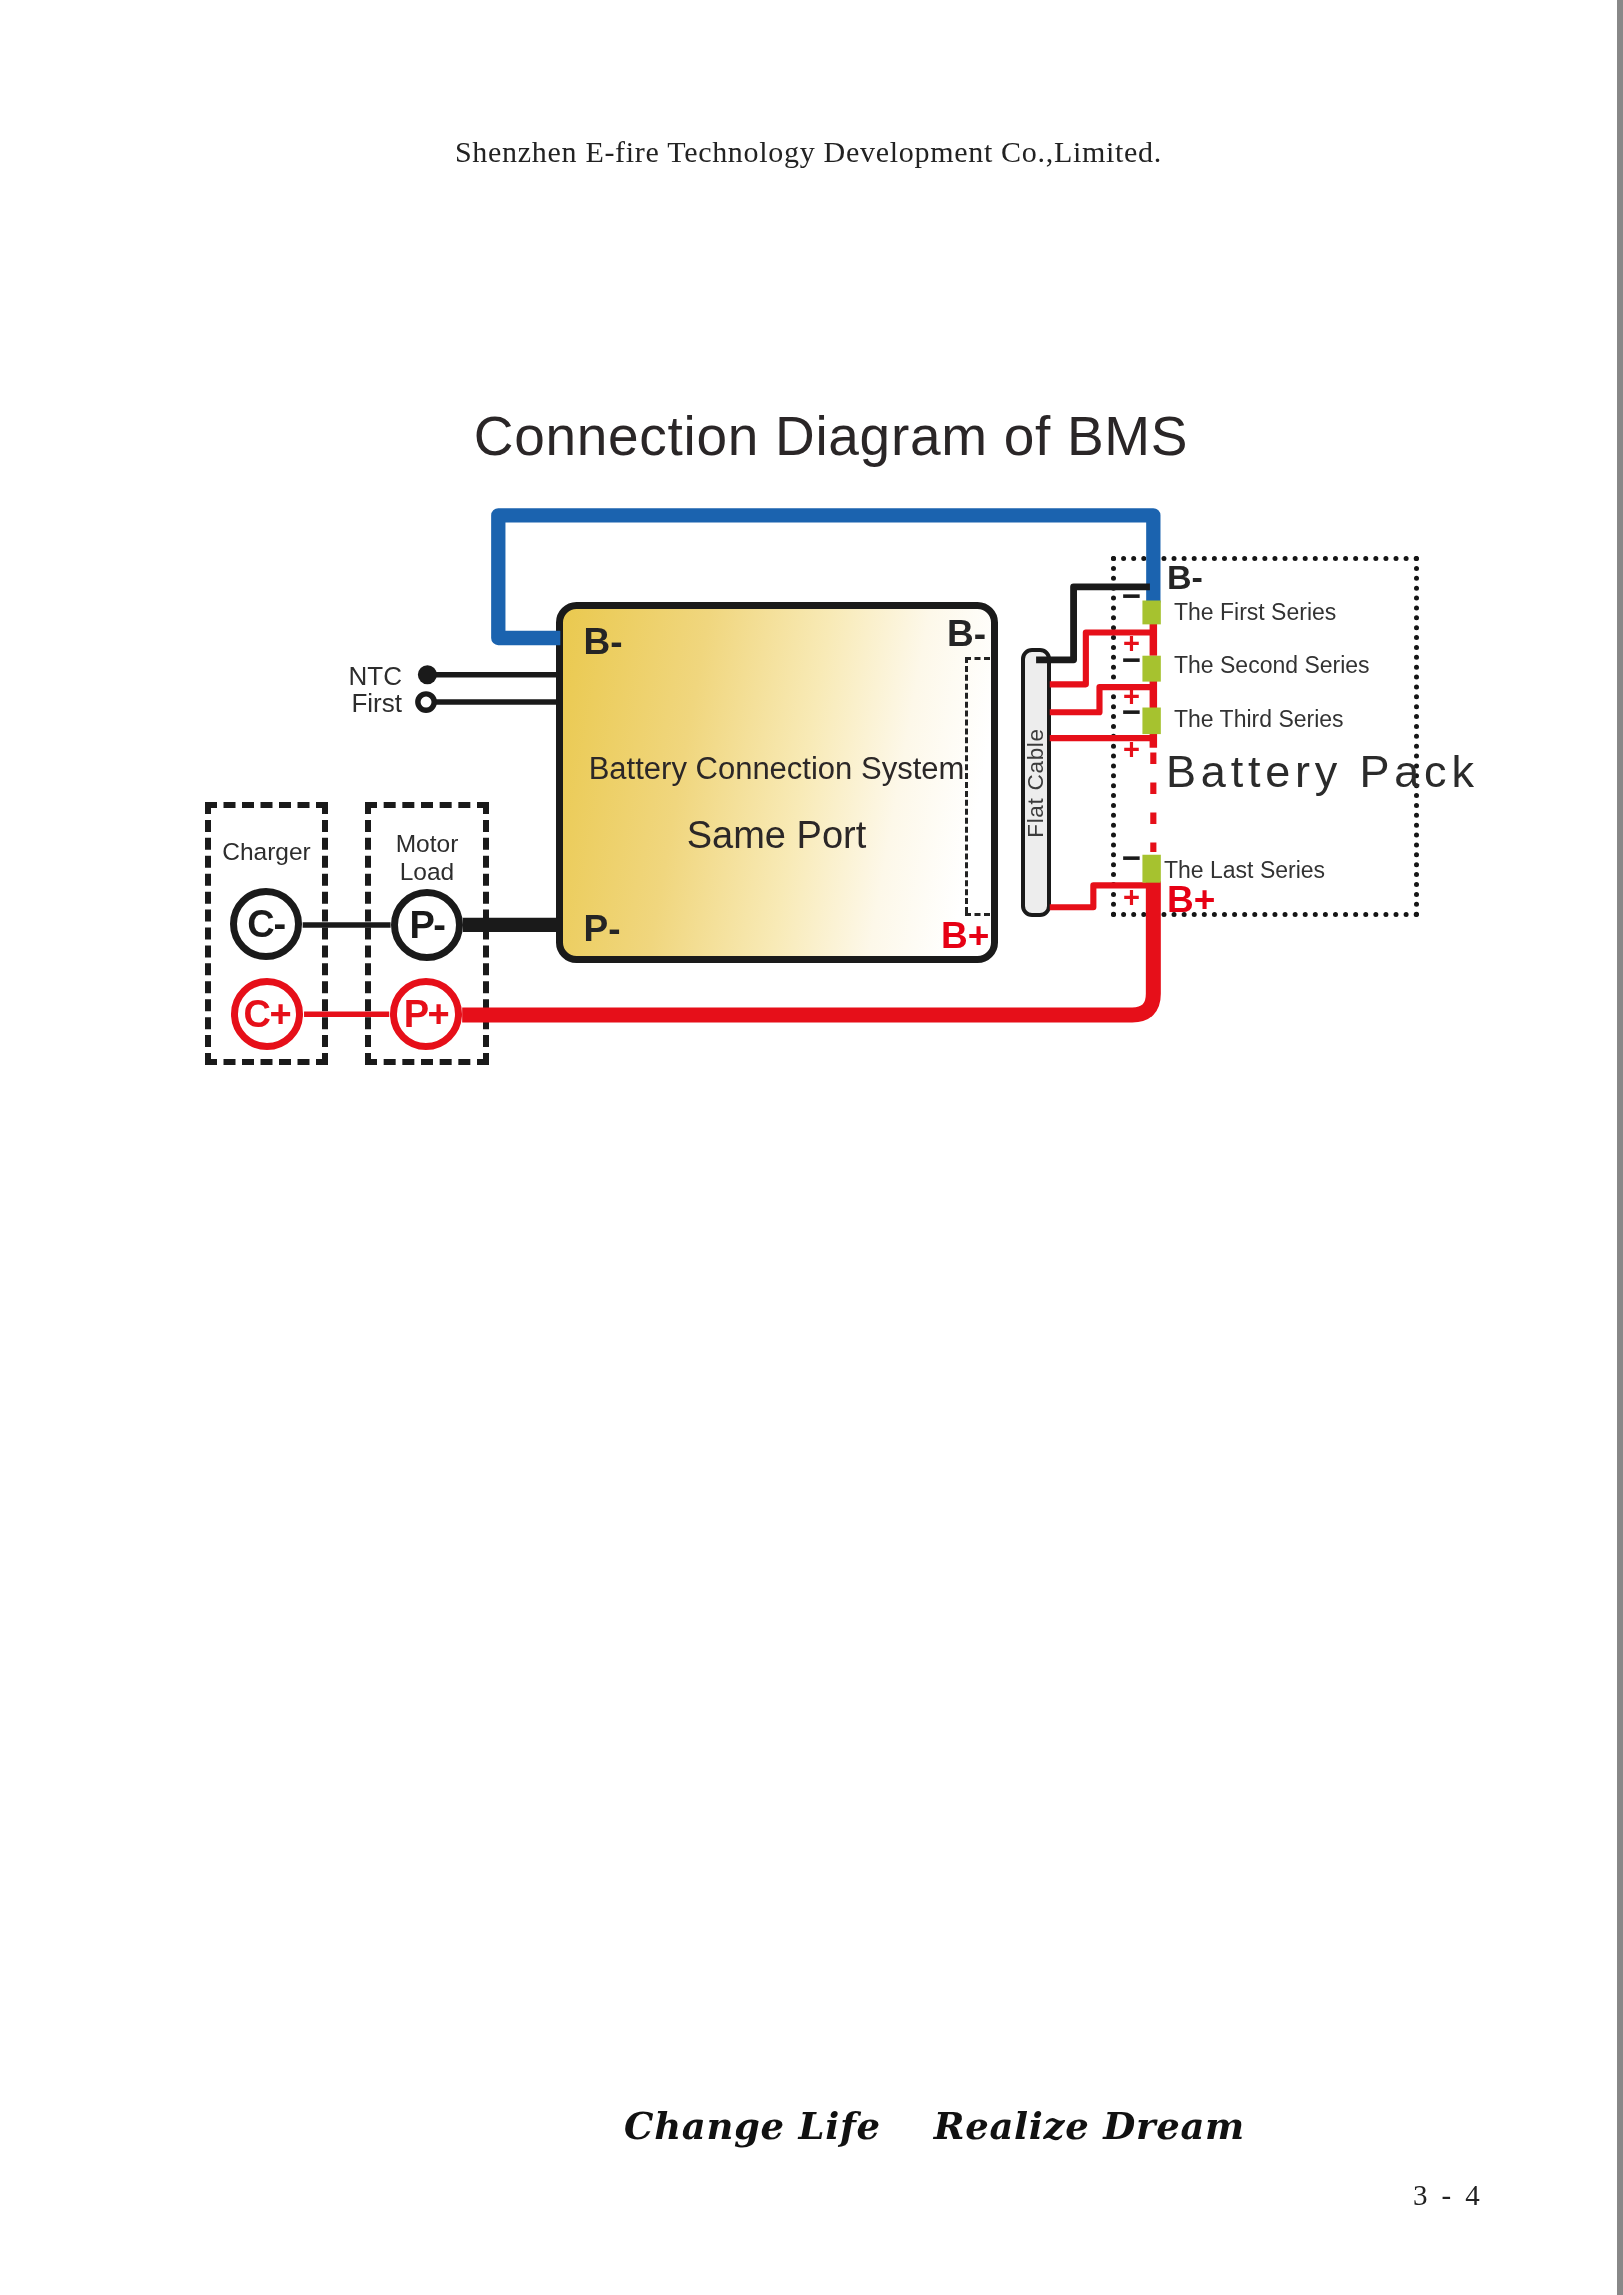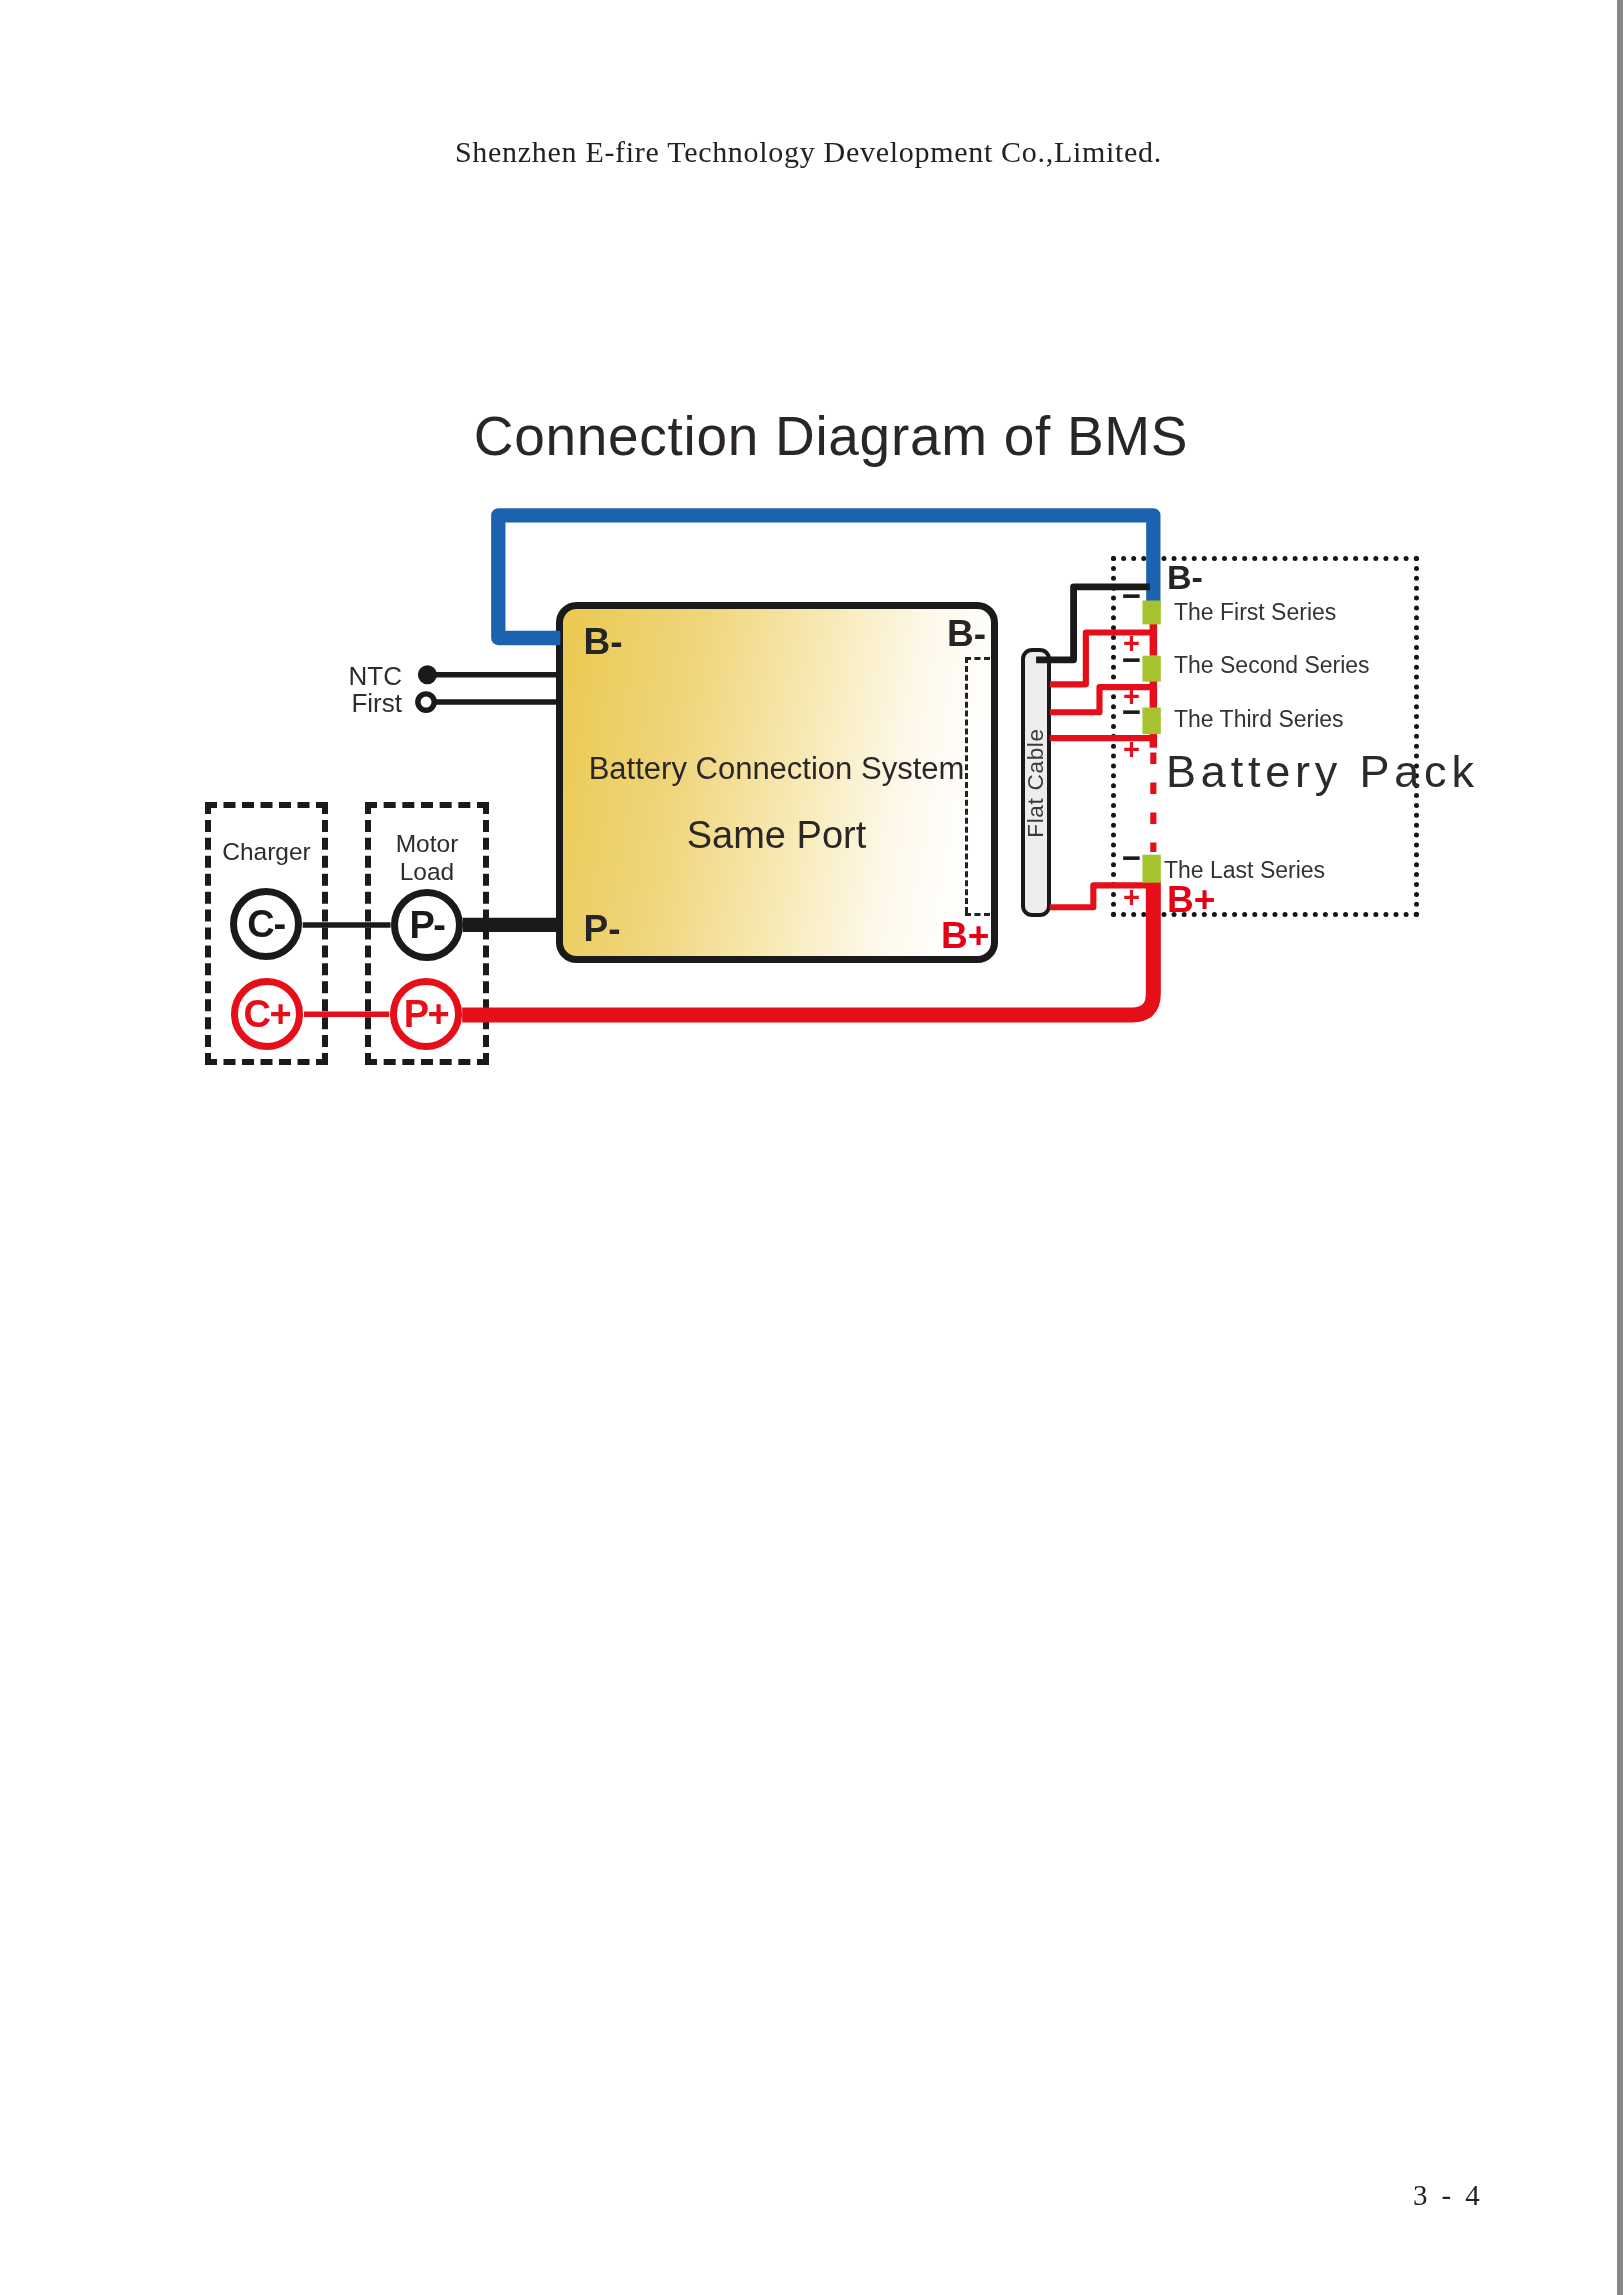--- a/index.html
+++ b/index.html
@@ -178,16 +178,20 @@
   <div class="abs dashed-box motor-box">
     <div class="box-title" style="top:20.5px;">Motor</div>
     <div class="box-title" style="top:49px;">Load</div>
   </div>
 
   <div class="terminal black" style="left:230px;top:888px;">C-</div>
   <div class="terminal red" style="left:231px;top:978px;">C+</div>
   <div class="terminal black" style="left:391px;top:889px;">P-</div>
   <div class="terminal red" style="left:390px;top:978px;">P+</div>
 
+  <div class="abs footer-slogan">
+    <span>Change Life</span>
+    <span>Realize Dream</span>
+  </div>
   <div class="abs page-number">3 - 4</div>
 
 </div>
 
 
 </body></html>

